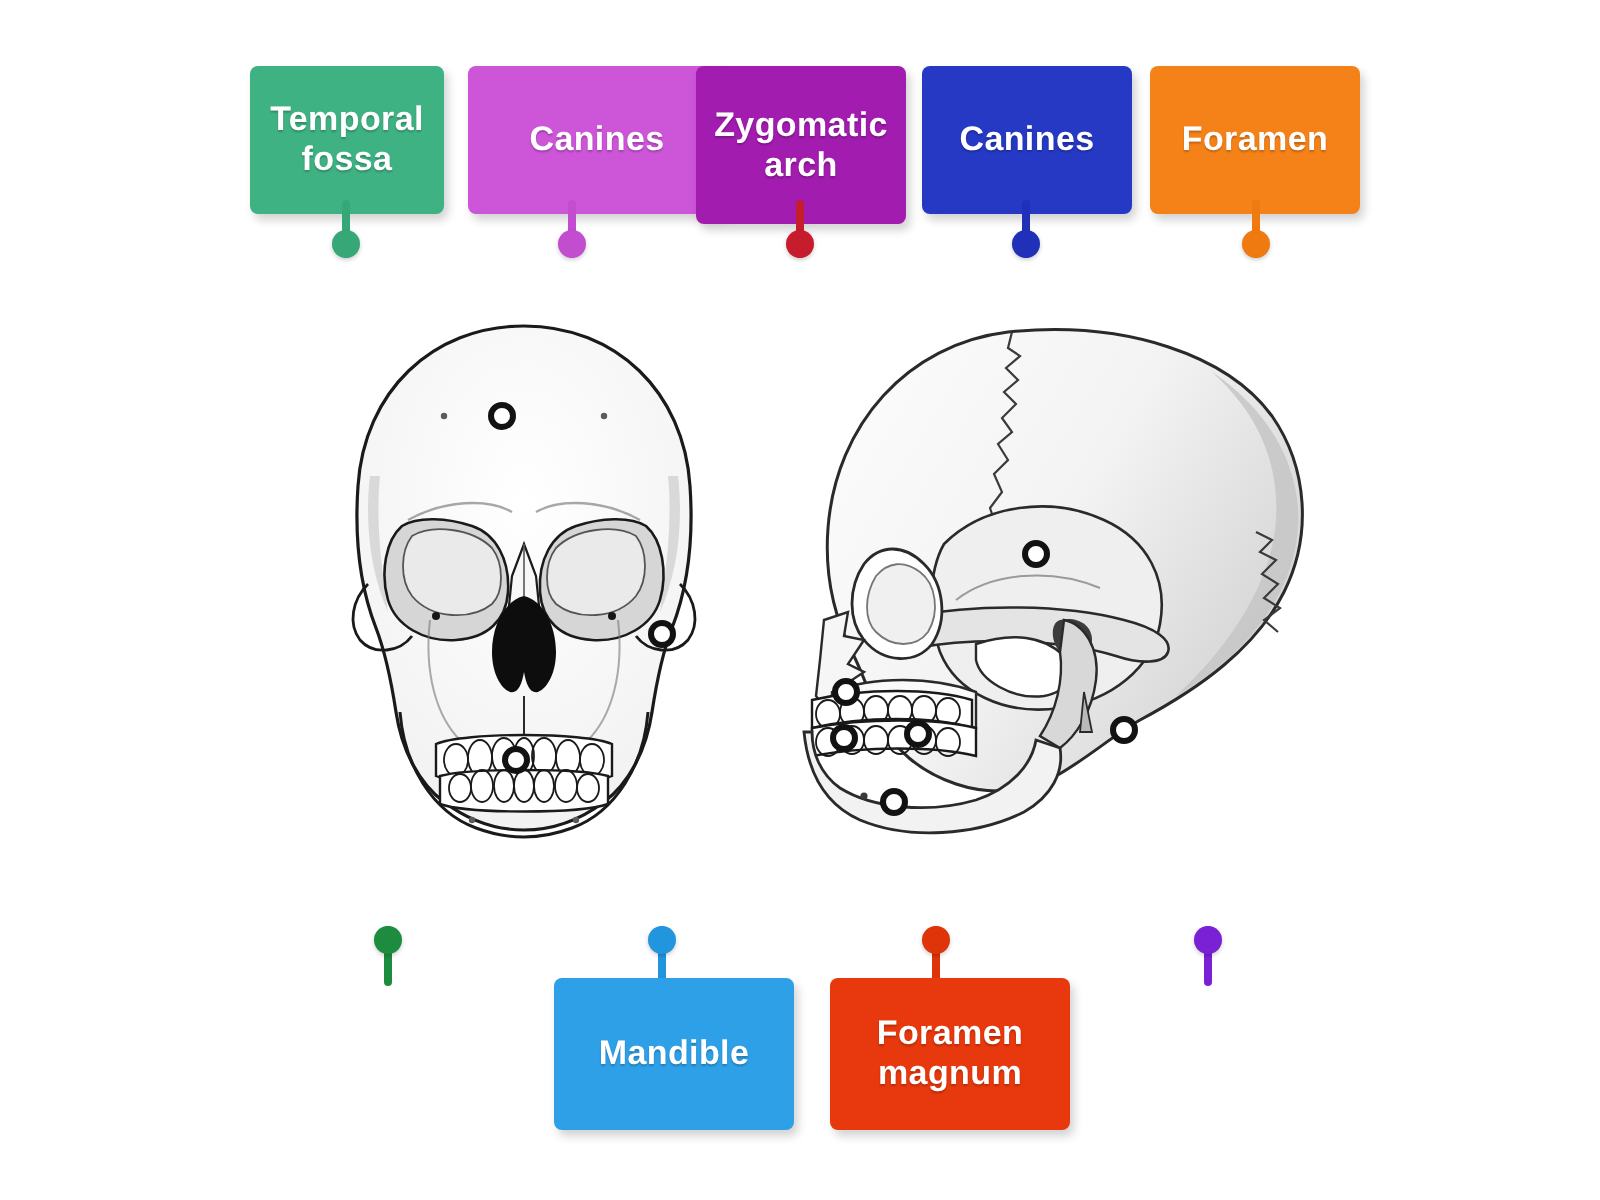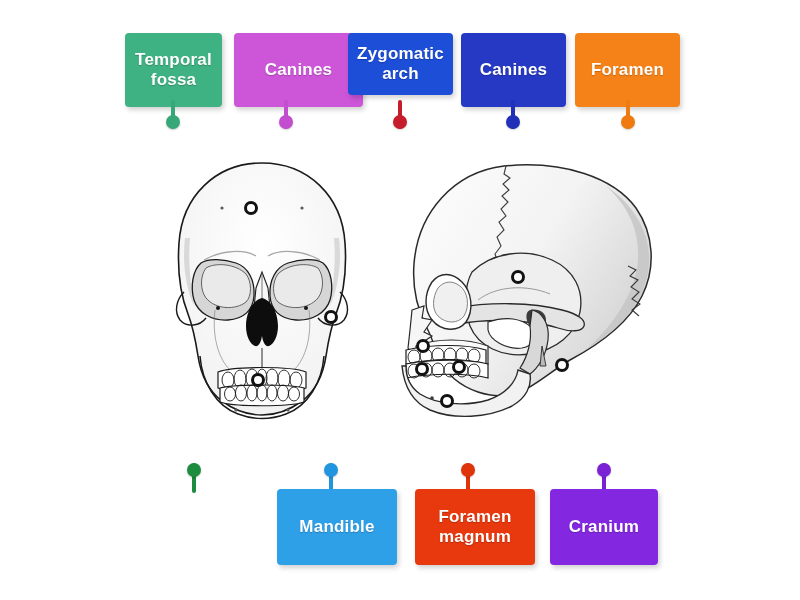--- a/index.html
+++ b/index.html
@@ -259,21 +259,21 @@
   </div>
 
   <div class="card" style="left:234px; top:33px; width:129px; height:74px; background:#cc55d8;">
     <span class="card-label">Canines</span>
   </div>
   <div class="connector down" style="left:279px; top:100px; height:29px;">
     <span class="stem" style="background:#c24ecf;"></span>
     <span class="knob" style="background:#c24ecf;"></span>
   </div>
 
-  <div class="card" style="left:348px; top:33px; width:105px; height:62px; background:#1d4ed8;">
+  <div class="card" style="left:348px; top:33px; width:105px; height:79px; background:#a21caf;">
     <span class="card-label">Zygomatic
 arch</span>
   </div>
   <div class="connector down" style="left:393px; top:100px; height:29px;">
     <span class="stem" style="background:#c71c2c;"></span>
     <span class="knob" style="background:#c71c2c;"></span>
   </div>
 
   <div class="card" style="left:461px; top:33px; width:105px; height:74px; background:#2639c4;">
     <span class="card-label">Canines</span>
@@ -310,17 +310,14 @@
   </div>
   <div class="card" style="left:415px; top:489px; width:120px; height:76px; background:#e8380d;">
     <span class="card-label">Foramen
 magnum</span>
   </div>
 
   <div class="connector up" style="left:597px; top:463px; height:30px;">
     <span class="stem" style="background:#7a21d6;"></span>
     <span class="knob" style="background:#7a21d6;"></span>
   </div>
-  <div class="card" style="left:550px; top:489px; width:108px; height:76px; background:#8327e0;">
-    <span class="card-label">Cranium</span>
-  </div>
 
 </div>
 
 </body></html>

